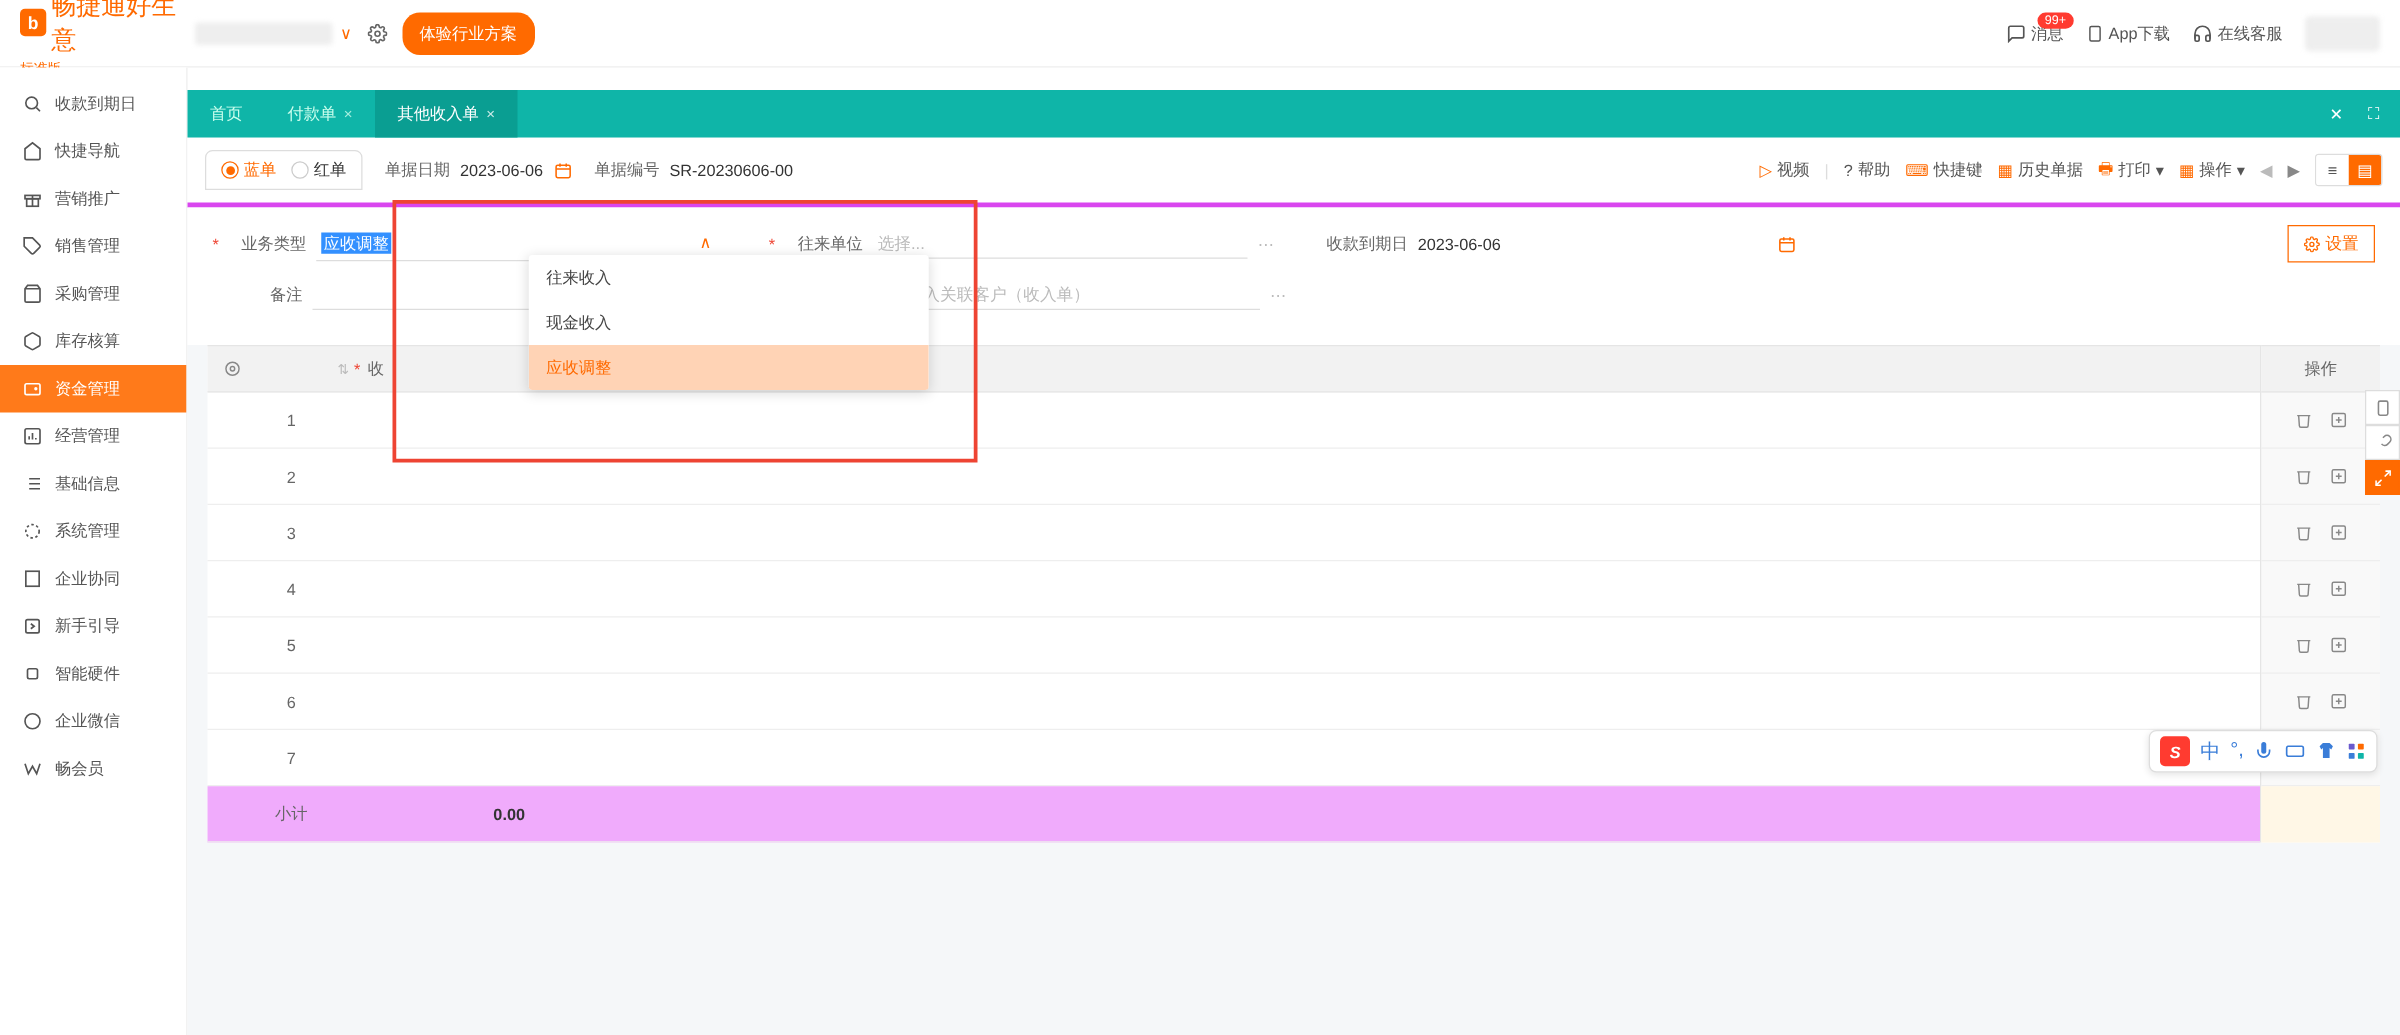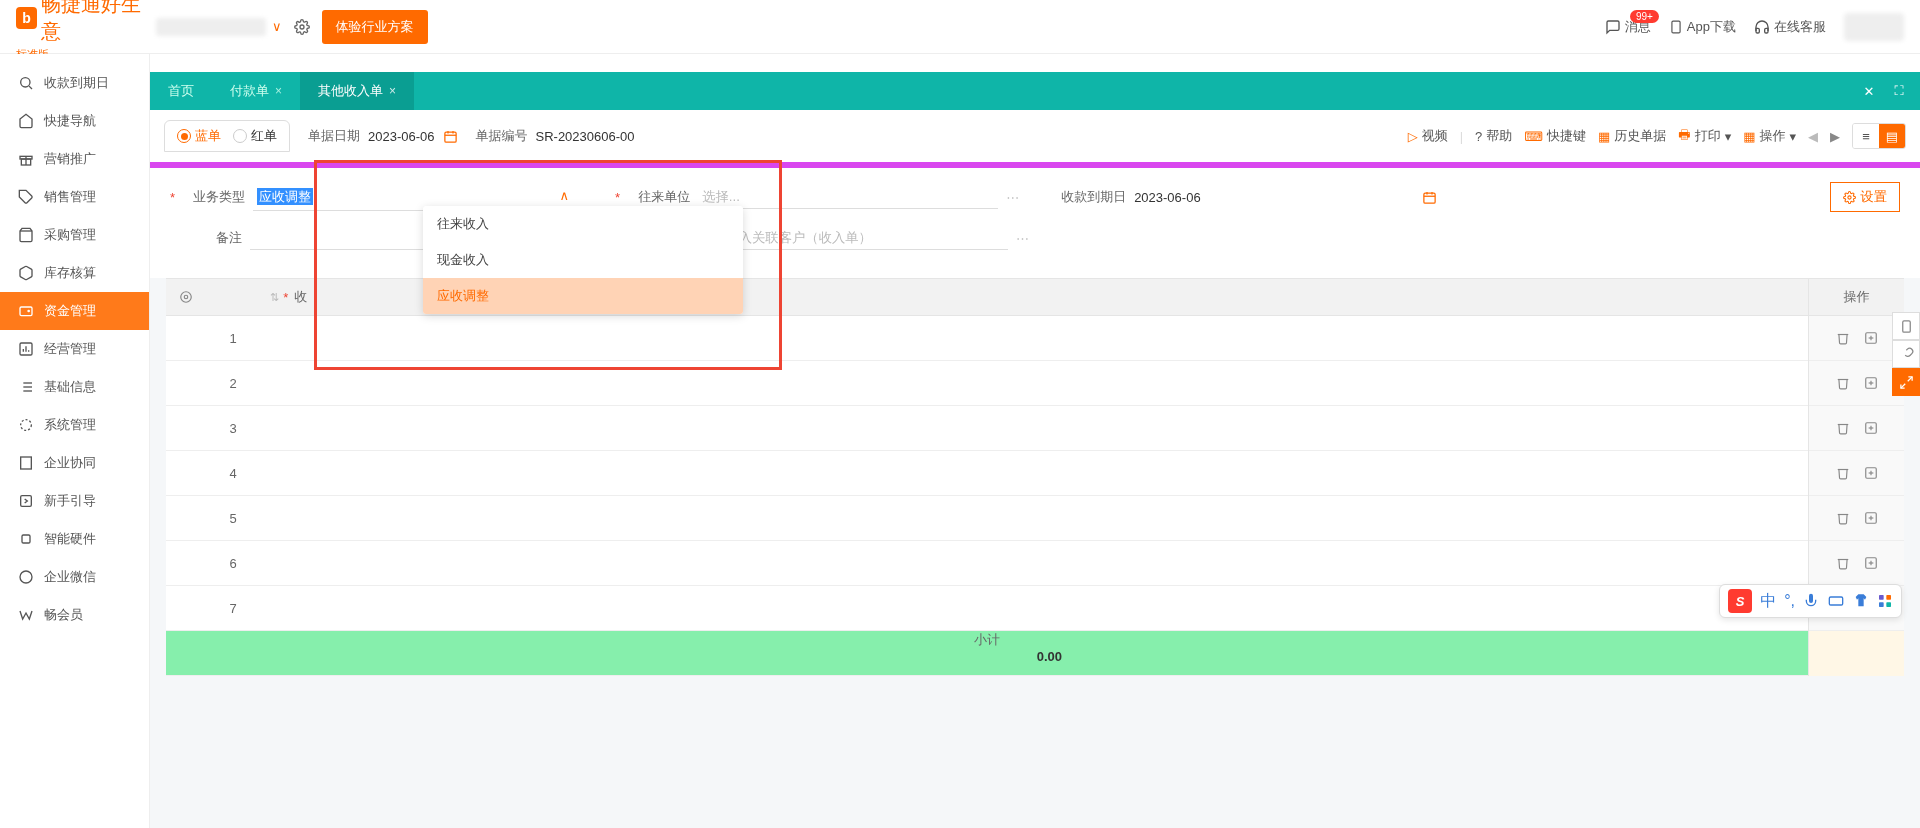--- a/index.html
+++ b/index.html
@@ -10,21 +10,21 @@
 .topbar { height: 54px; display: flex; align-items: center; padding: 0 16px; border-bottom: 1px solid #eee; }
 .logo-area { display: flex; align-items: center; width: 140px; flex-direction: column; align-items: flex-start; justify-content: center; }
 .logo-row { display: flex; align-items: center; gap: 4px; }
 .logo-icon { width: 22px; height: 22px; background: #ff6a00; border-radius: 4px; display: flex; align-items: center; justify-content: center; color: #fff; font-weight: bold; font-size: 14px; }
 .logo-text { color: #ff6a00; font-size: 20px; font-weight: 500; }
 .logo-sub { color: #ff6a00; font-size: 11px; margin-top: 2px; }
 .top-center { flex: 1; display: flex; align-items: center; gap: 12px; }
 .company-sel { display: flex; align-items: center; gap: 6px; color: #999; }
 .chev-down { color: #ff6a00; }
 .gear { color: #666; cursor: pointer; }
-.btn-primary { background: #ff6a00; color: #fff; border: none; padding: 8px 14px; border-radius: 3px; cursor: pointer; font-size: 13px; }
+.btn-primary { background: #ff6a00; color: #fff; border: none; padding: 8px 14px; border-radius: 14px; cursor: pointer; font-size: 13px; }
 .top-right { display: flex; align-items: center; gap: 18px; }
 .tr-item { display: flex; align-items: center; gap: 4px; cursor: pointer; color: #555; position: relative; }
 .badge { background: #ff3b30; color: #fff; font-size: 10px; padding: 1px 6px; border-radius: 8px; position: absolute; top: -8px; right: -8px; margin-left: 47px; }
 .avatar-blur { width: 60px; height: 28px; background: #eee; border-radius: 4px; filter: blur(2px); }
 
 
 .body { flex: 1; display: flex; }
 
 
 .sidebar { width: 150px; background: #fff; border-right: 1px solid #eee; padding-top: 10px; }
@@ -35,21 +35,21 @@
 
 .main { flex: 1; display: flex; flex-direction: column; background: #f5f7f9; position: relative; margin-top: 18px; }
 .tabs { background: #0fb5a8; height: 38px; display: flex; align-items: stretch; position: relative; }
 .tab { padding: 0 18px; display: flex; align-items: center; gap: 6px; color: #cfe; cursor: pointer; font-size: 13px; }
 .tab.active { background: #0a9e92; color: #fff; }
 .tab-close { font-size: 12px; opacity: .8; }
 .tabs-right { margin-left: auto; display: flex; align-items: center; gap: 8px; padding-right: 10px; color: #fff; }
 .circle-btn { width: 22px; height: 22px; border-radius: 3px; display: flex; align-items: center; justify-content: center; cursor: pointer; }
 
 
-.toolbar { background: #fff; margin: 0; padding: 10px 14px; display: flex; align-items: center; gap: 8px; border-bottom: 6px solid #d946ef; flex-wrap: nowrap; }
+.toolbar { background: #fff; margin: 0; padding: 10px 14px; display: flex; align-items: center; gap: 8px; border-bottom: 4px solid #d946ef; flex-wrap: nowrap; }
 .doc-type { display: flex; align-items: center; gap: 12px; background: #fff; border: 1px solid #ddd; border-top-left-radius: 6px; border-top-right-radius: 6px; padding: 6px 12px; }
 .radio { display: flex; align-items: center; gap: 4px; cursor: pointer; }
 .radio-dot { width: 14px; height: 14px; border-radius: 50%; border: 1px solid #ccc; display: inline-flex; align-items: center; justify-content: center; }
 .radio.sel .radio-dot { border-color: #ff6a00; }
 .radio.sel .radio-dot::after { content: ""; width: 7px; height: 7px; background: #ff6a00; border-radius: 50%; }
 .radio.sel { color: #ff6a00; }
 .tb-label { color: #666; margin-left: 10px; }
 .tb-val { color: #333; }
 .cal-icon { color: #ff6a00; cursor: pointer; }
 .toolbar-right { margin-left: auto; display: flex; align-items: center; gap: 12px; color: #555; }
@@ -88,21 +88,21 @@
 .tbl-head { display: flex; background: #f2f2f2; height: 38px; align-items: center; border-top: 1px solid #e5e5e5; border-bottom: 1px solid #e5e5e5; }
 .th { padding: 0 10px; color: #666; display: flex; align-items: center; gap: 4px; }
 .th.idx { width: 54px; justify-content: center; }
 .th.gear-col { width: 40px; justify-content: center; }
 .th.sort::before { content: "⇅"; color: #bbb; font-size: 11px; }
 .tbl-row { display: flex; height: 45px; align-items: center; border-bottom: 1px solid #eee; }
 .td { padding: 0 10px; }
 .td.idx { width: 54px; text-align: center; color: #666; }
 .td.gear-col { width: 40px; }
 .td.flex { flex: 1; }
-.subtotal-row { background: #86efac; flex-direction: column; }
+.subtotal-row { background: #f0abfc; }
 .subtotal-row .td { font-weight: 500; }
 
 .ops-col { width: 96px; background: #f9f9f9; border-left: 1px solid #e5e5e5; }
 .ops-head { height: 38px; display: flex; align-items: center; justify-content: center; background: #f2f2f2; color: #666; border-top: 1px solid #e5e5e5; border-bottom: 1px solid #e5e5e5; }
 .ops-cell { height: 45px; display: flex; align-items: center; justify-content: center; gap: 14px; color: #888; border-bottom: 1px solid #eee; }
 .ops-cell span { cursor: pointer; }
 
 
 .right-float { position: absolute; right: 0; top: 240px; display: flex; flex-direction: column; gap: 0; }
 .rf-btn { width: 28px; height: 28px; background: #fff; border: 1px solid #ddd; display: flex; align-items: center; justify-content: center; cursor: pointer; color: #888; }

